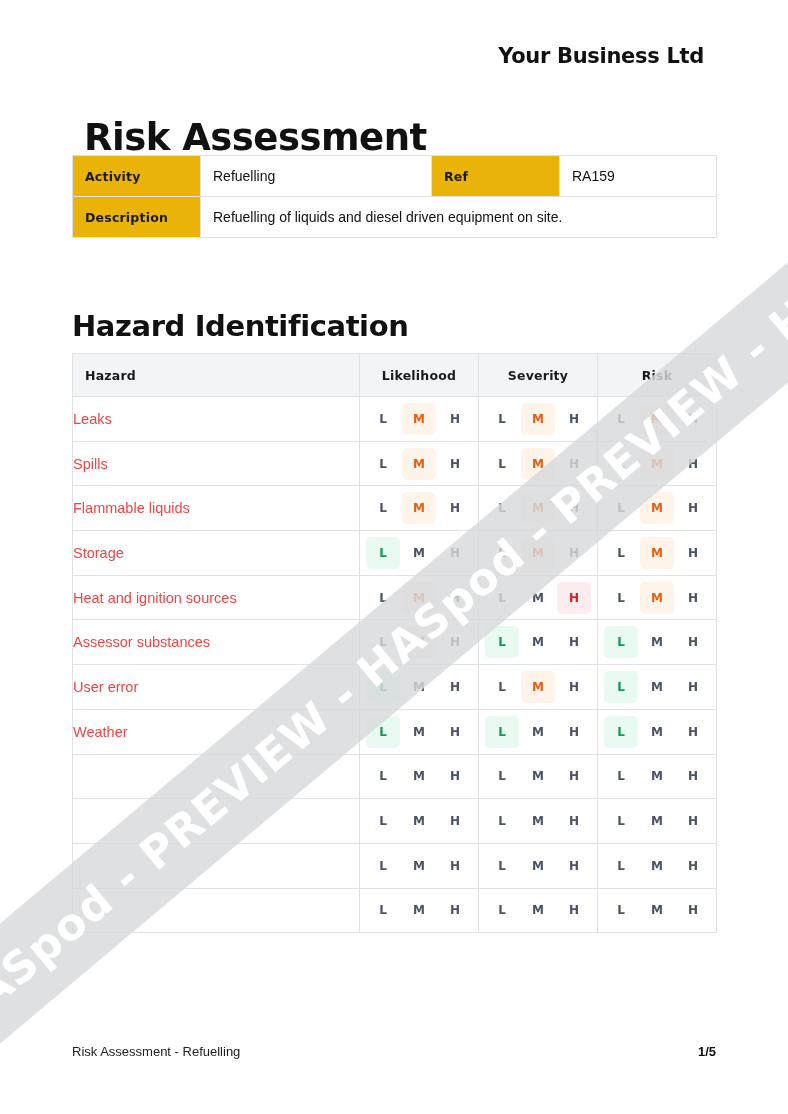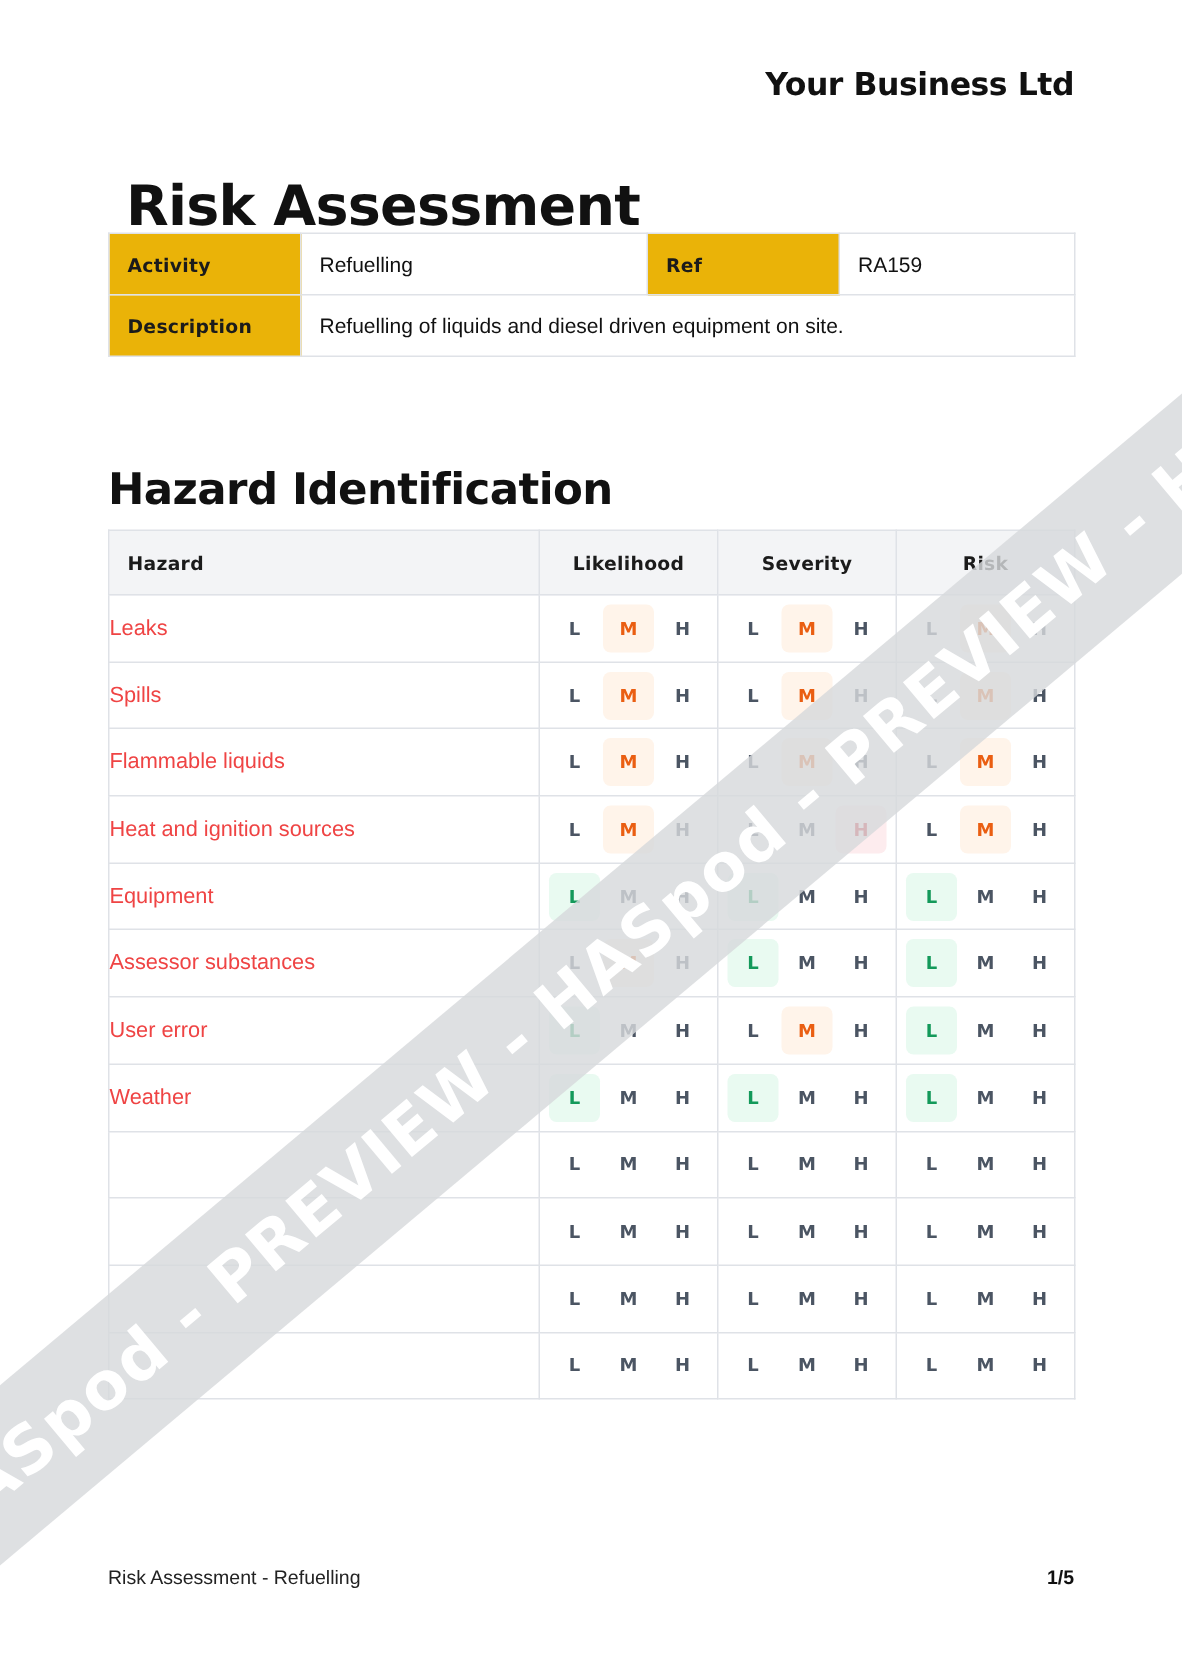--- a/index.html
+++ b/index.html
@@ -1,17 +1,17 @@
 <!DOCTYPE html>
 <html><head>
 <meta charset="utf-8">
 <style>
   html, body { margin:0; padding:0; background:#ffffff; }
   body { width:788px; height:1114px; position:relative; overflow:hidden; font-family:"Liberation Sans", sans-serif; color:#111; }
-  .company { position:absolute; right:72px; top:44px; font-size:21px; font-weight:700; color:#111; font-family:"DejaVu Sans", sans-serif; letter-spacing:-0.3px; }
+  .company { position:absolute; right:84px; top:44px; font-size:21px; font-weight:700; color:#111; font-family:"DejaVu Sans", sans-serif; letter-spacing:-0.3px; }
   h1.title { position:absolute; left:72px; top:104px; margin:12px; font-size:37px; font-weight:700; font-family:"DejaVu Sans", sans-serif; letter-spacing:-0.5px; color:#111; }
   h2.section { position:absolute; left:72px; top:309px; margin:0; font-size:29px; font-weight:700; font-family:"DejaVu Sans", sans-serif; letter-spacing:-0.4px; color:#111; }
   table { border-collapse:collapse; position:absolute; left:72px; }
   td, th { border:1px solid #dfe2e7; }
   .info { top:155px; width:645px; }
   .info td { height:40px; font-size:14px; padding:0 12px; }
   .info td.lbl { background:#eab308; font-weight:700; font-size:12.5px; font-family:"DejaVu Sans", sans-serif; color:#1b1b1b; letter-spacing:0.2px; }
   .hz { top:353px; width:645px; }
   .hz th { background:#f3f4f6; height:40px; font-size:12.5px; font-weight:700; font-family:"DejaVu Sans", sans-serif; color:#1b1b1b; letter-spacing:0.2px; }
   .hz th.h-left { text-align:left; padding-left:12px;margin-left:24px; }
@@ -126,63 +126,63 @@
         </td>
         <td class="rate">
           <div class="chips">
             <span class="chip">L</span>
             <span class="chip selM">M</span>
             <span class="chip">H</span>
           </div>
         </td>
       </tr>
       <tr>
+        <td class="name">Storage</td>
+        <td class="rate">
+          <div class="chips">
+            <span class="chip selL">L</span>
+            <span class="chip">M</span>
+            <span class="chip">H</span>
+          </div>
+        </td>
+        <td class="rate">
+          <div class="chips">
+            <span class="chip">L</span>
+            <span class="chip selM">M</span>
+            <span class="chip">H</span>
+          </div>
+        </td>
+        <td class="rate">
+          <div class="chips">
+            <span class="chip">L</span>
+            <span class="chip selM">M</span>
+            <span class="chip">H</span>
+          </div>
+        </td>
+      </tr>
+      <tr>
         <td class="name">Heat and ignition sources</td>
         <td class="rate">
           <div class="chips">
             <span class="chip">L</span>
             <span class="chip selM">M</span>
             <span class="chip">H</span>
           </div>
         </td>
         <td class="rate">
           <div class="chips">
             <span class="chip">L</span>
             <span class="chip">M</span>
             <span class="chip selH">H</span>
           </div>
         </td>
         <td class="rate">
           <div class="chips">
             <span class="chip">L</span>
             <span class="chip selM">M</span>
-            <span class="chip">H</span>
-          </div>
-        </td>
-      </tr>
-      <tr>
-        <td class="name">Equipment</td>
-        <td class="rate">
-          <div class="chips">
-            <span class="chip selL">L</span>
-            <span class="chip">M</span>
-            <span class="chip">H</span>
-          </div>
-        </td>
-        <td class="rate">
-          <div class="chips">
-            <span class="chip selL">L</span>
-            <span class="chip">M</span>
-            <span class="chip">H</span>
-          </div>
-        </td>
-        <td class="rate">
-          <div class="chips">
-            <span class="chip selL">L</span>
-            <span class="chip">M</span>
             <span class="chip">H</span>
           </div>
         </td>
       </tr>
       <tr>
         <td class="name">Assessor substances</td>
         <td class="rate">
           <div class="chips">
             <span class="chip">L</span>
             <span class="chip selM">M</span>

